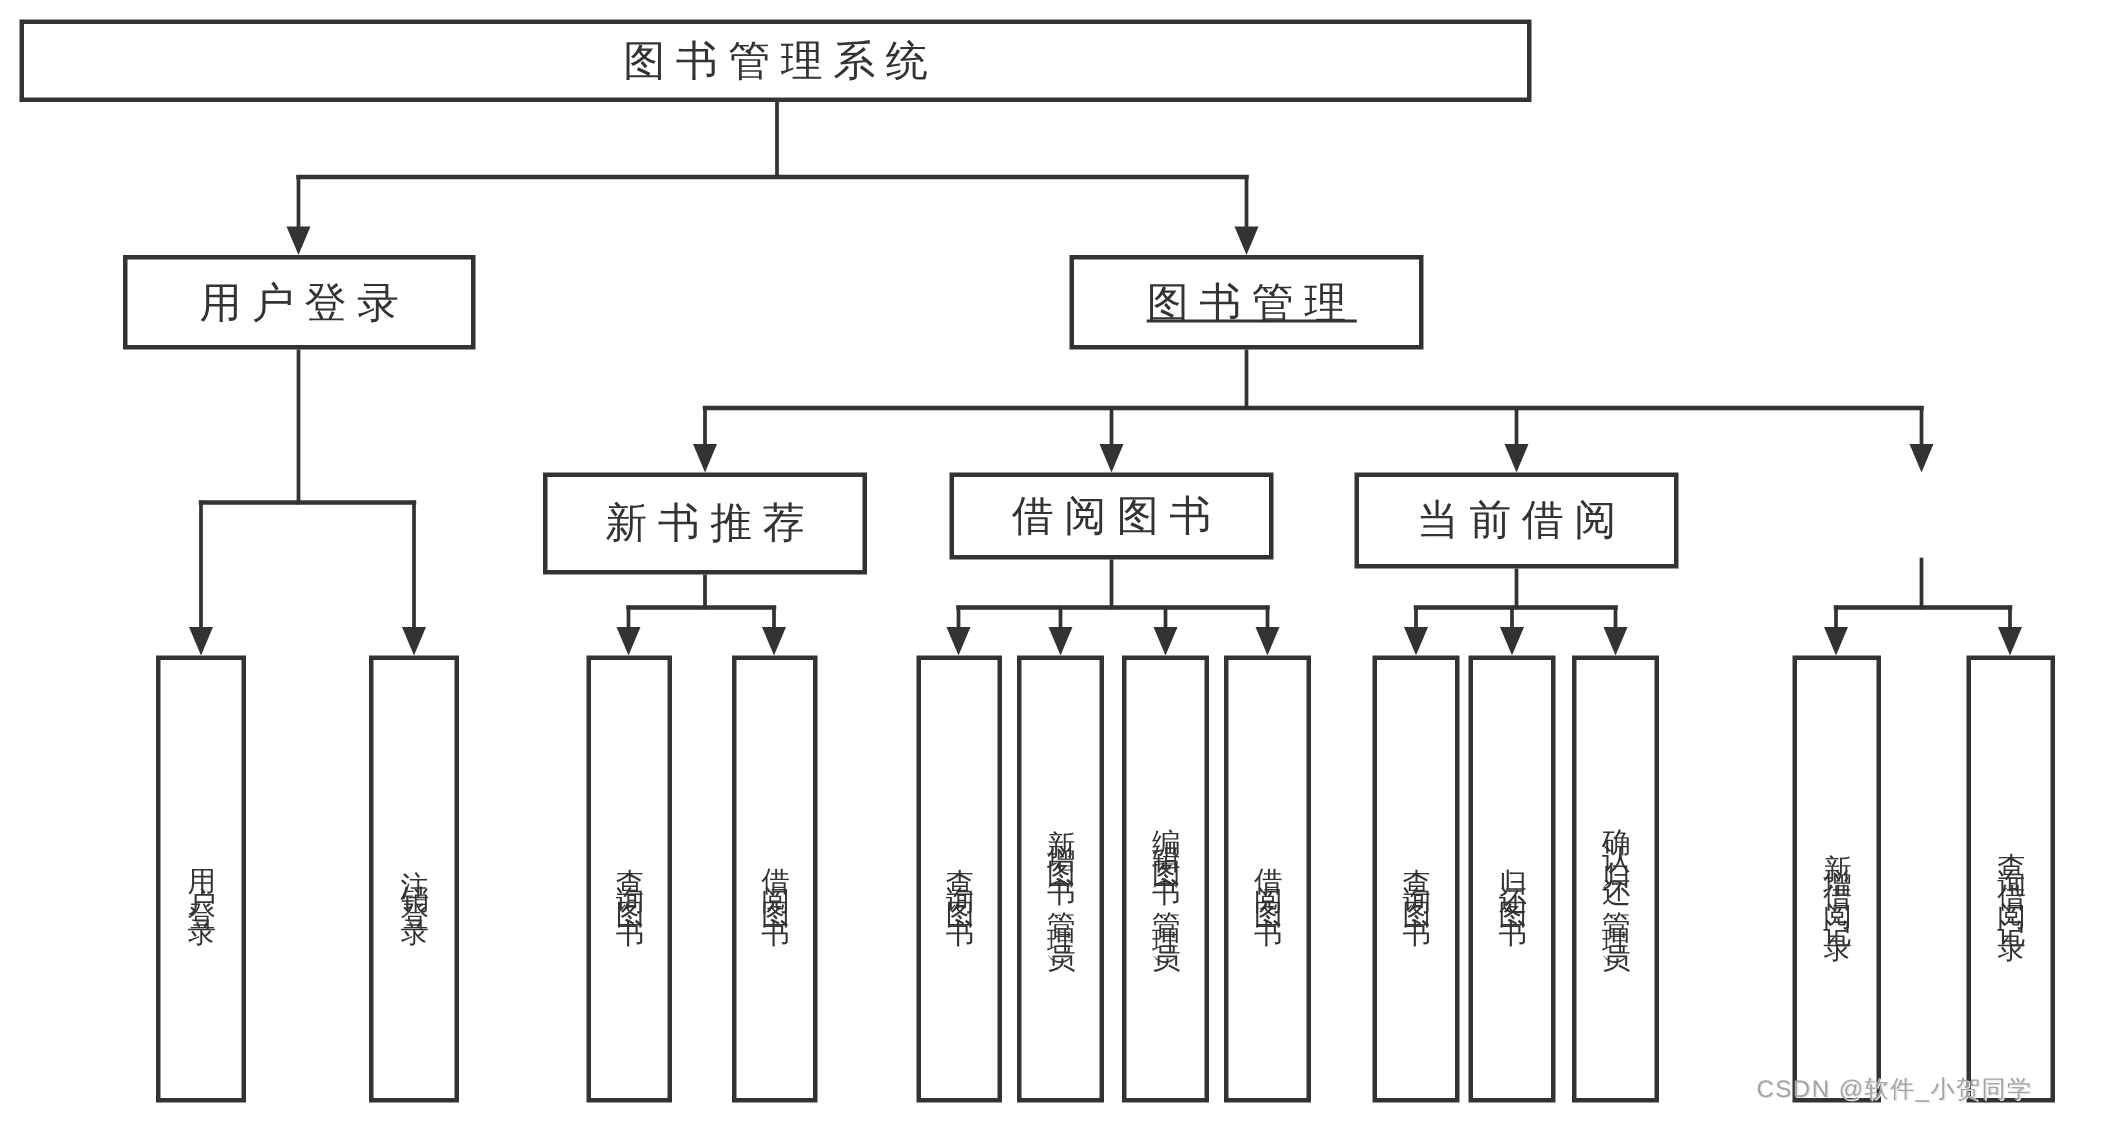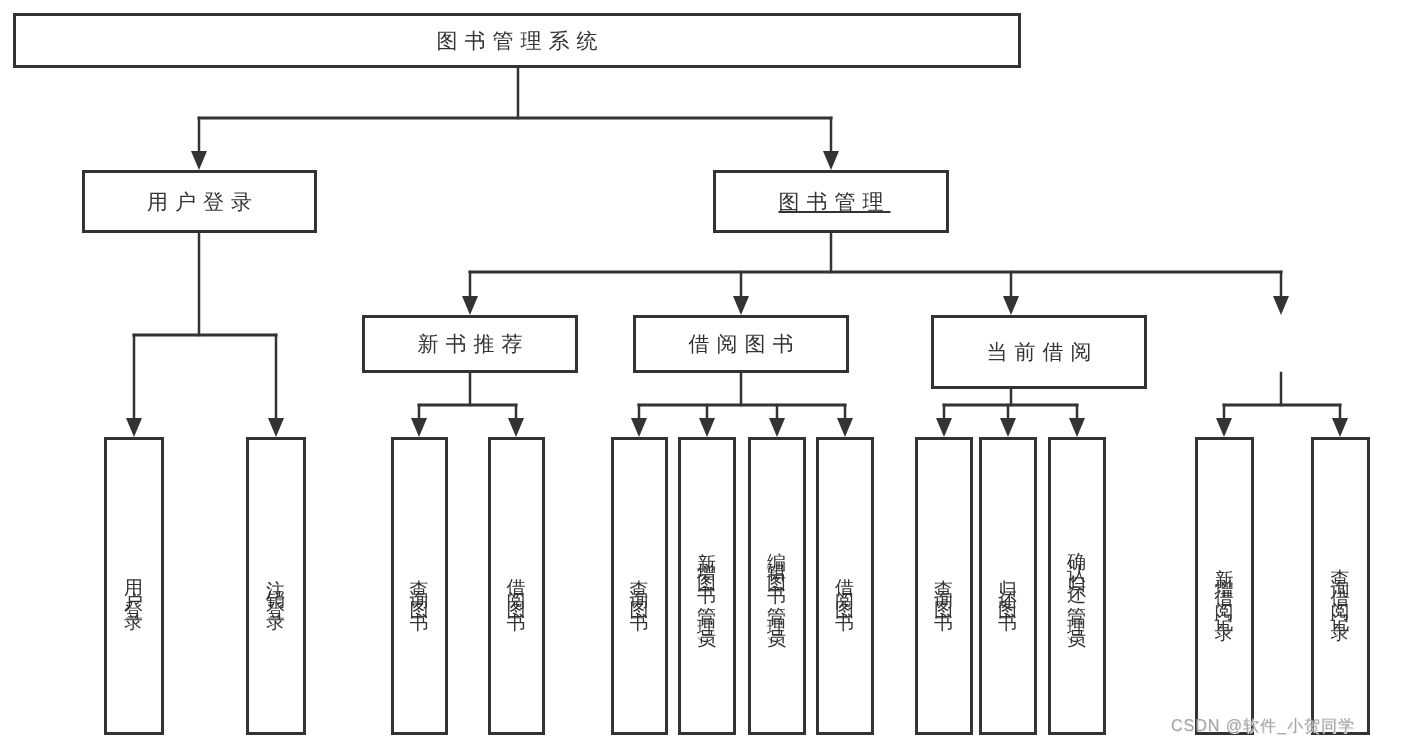--- a/index.html
+++ b/index.html
@@ -29,21 +29,21 @@
   .node {
     position: absolute;
     border: 3px solid var(--line);
     background: var(--box-bg);
     color: var(--text);
     display: flex;
     align-items: center;
     justify-content: center;
   }
   .hbox {
-    font-size: 21px;
+    font-size: 28px;
     letter-spacing: 7px;
     text-indent: 7px; 
     white-space: nowrap;
     text-align: center;
   }
   .leaf {
     top: 437px;
     height: 298px;
     writing-mode: vertical-rl;
     text-orientation: mixed;
@@ -130,23 +130,23 @@
       <path class="ctri" d="M1216 418 h16 L1224 437 z"></path>
       <path class="ctri" d="M1332 418 h16 L1340 437 z"></path>
     </g>
   </svg>
 
   <div class="node hbox" style="left:13px; top:13px; width:1008px; height:55px;">图书管理系统</div>
 
   <div class="node hbox" style="left:82px; top:170px; width:235px; height:63px;">用户登录</div>
   <div class="node hbox" style="left:713px; top:170px; width:236px; height:63px;text-decoration:underline;">图书管理</div>
 
-  <div class="node hbox" style="left:362px; top:315px; width:216px; height:58px;">新书推荐</div>
+  <div class="node hbox" style="left:362px; top:315px; width:216px; height:68px;">新书推荐</div>
   <div class="node hbox" style="left:633px; top:315px; width:216px; height:58px;">借阅图书</div>
-  <div class="node hbox" style="left:931px; top:315px; width:216px; height:74px;">当前借阅</div>
+  <div class="node hbox" style="left:903px; top:315px; width:216px; height:64px;">当前借阅</div>
 
   <div class="node leaf" style="left:104px; width:60px;">用户登录</div>
   <div class="node leaf" style="left:246px; width:60px;">注销登录</div>
 
   <div class="node leaf" style="left:391px; width:57px;">查询图书</div>
   <div class="node leaf" style="left:488px; width:57px;">借阅图书</div>
 
   <div class="node leaf" style="left:611px; width:57px;">查询图书</div>
   <div class="node leaf" style="left:678px; width:58px;">新增图书（管理员）</div>
   <div class="node leaf" style="left:748px; width:58px;">编辑图书（管理员）</div>

